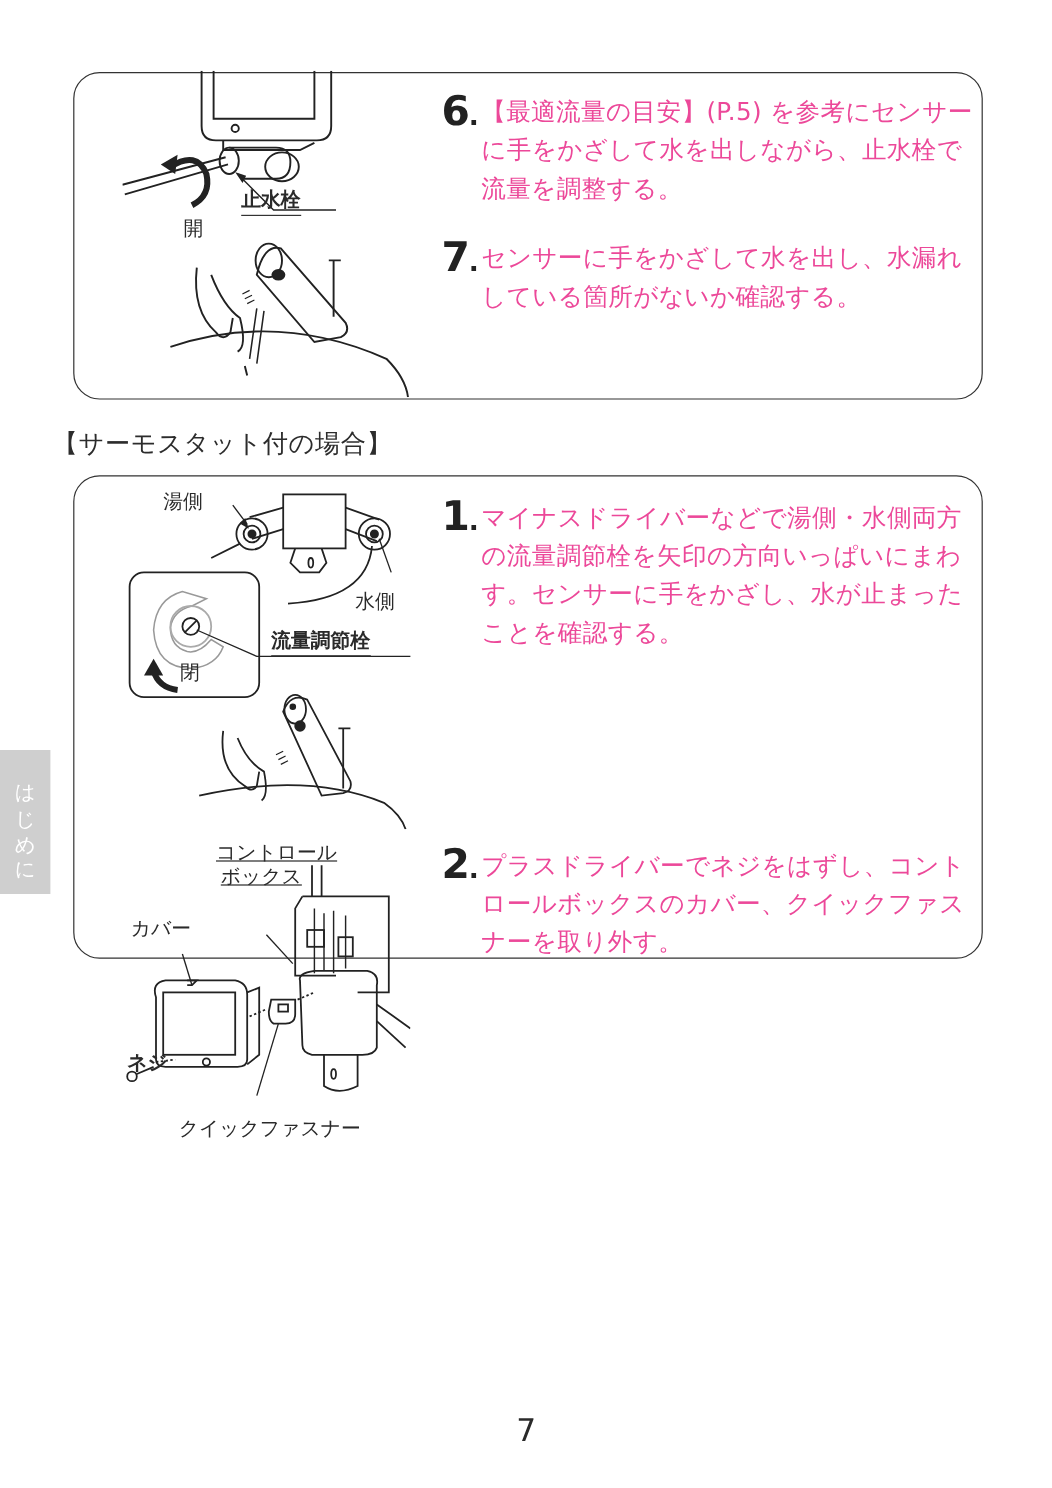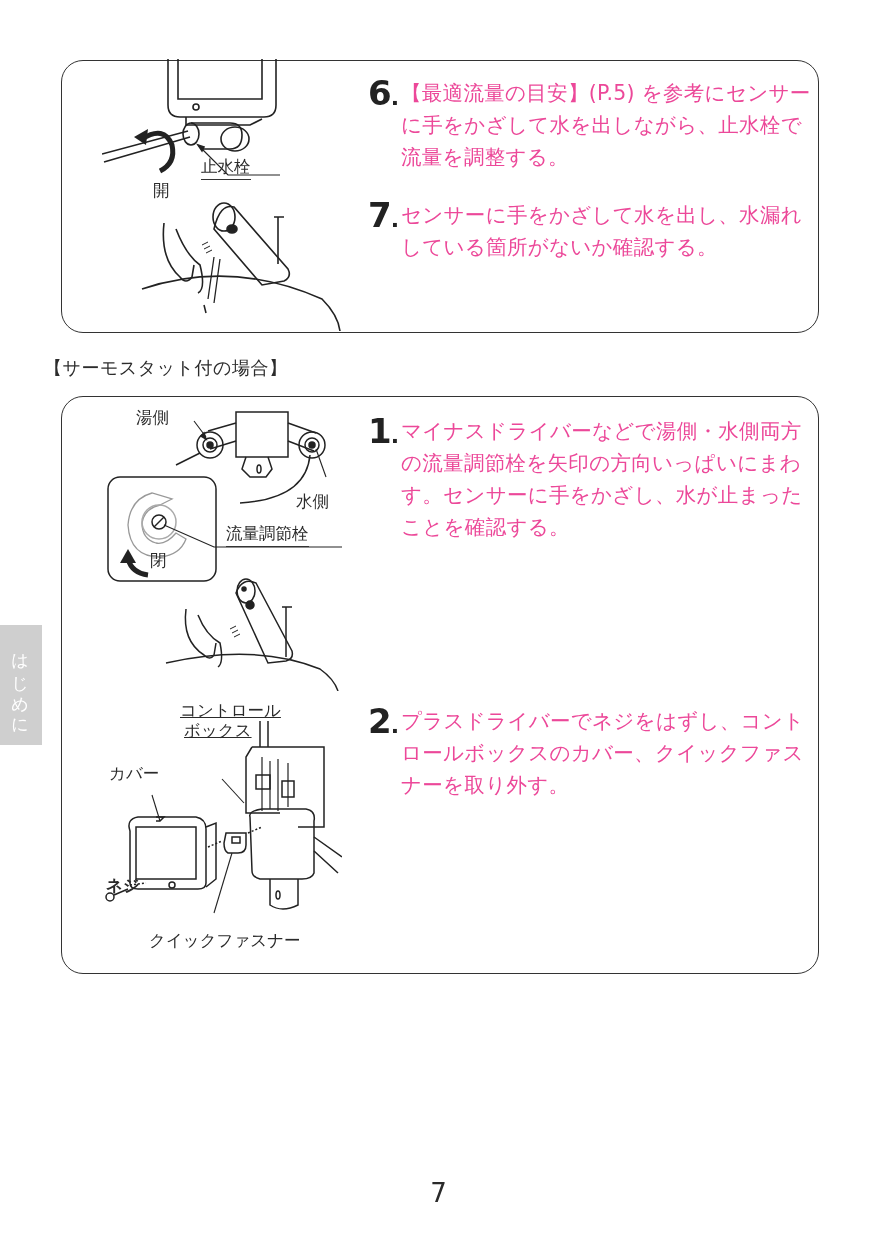--- a/index.html
+++ b/index.html
@@ -4,44 +4,44 @@
 <style>
   * { box-sizing: border-box; margin: 0; padding: 0; }
   html, body { width: 877px; height: 1240px; background: #ffffff; overflow: hidden; }
   body { position: relative; font-family: "DejaVu Sans", "Liberation Sans", sans-serif; color: #2a2a2a; }
 
   .panel {
     position: absolute; left: 61px; width: 758px;
     border: 1.6px solid #333; border-radius: 22px; background: #fff;
   }
   #panel-a { top: 60px; height: 273px; }
-  #panel-b { top: 396px; height: 578px; }
+  #panel-b { top: 396px; height: 403px; }
 
   .illus { position: absolute; }
   .illus svg { display: block; }
 
   .step { position: absolute; left: 368px; width: 445px; }
   .step-num {
     position: absolute; left: 0; top: -4px;
     font-family: "DejaVu Sans", sans-serif; font-weight: bold;
     font-size: 34px; color: #222; letter-spacing: -1px;
   }
   .step-num .dot { font-size: 22px; }
   .step-text {
     margin-left: 33px; font-size: 20.5px; line-height: 32px; color: #ec4899;
     letter-spacing: 0.3px;
   }
 
   #section-heading {
     position: absolute; left: 44px; top: 356px;
-    font-size: 18px; color: #2c2c2c; letter-spacing: 0.5px;
+    font-size: 21px; color: #2c2c2c; letter-spacing: 0.5px;
   }
 
   .lbl { position: absolute; font-size: 16.5px; color: #2a2a2a; white-space: nowrap; }
-  .lbl-u { border-bottom: 1.3px solid #333; padding-bottom: 1px; }
+  .lbl-u { border-bottom: 1.3px solid #333; padding-bottom: 1px; font-weight: bold; }
 
   #side-tab {
     position: absolute; left: 0; top: 625px; width: 42px; height: 120px;
     background: #cfcfcf; display: flex; align-items: center; justify-content: center;
   }
   #side-tab span {
     writing-mode: vertical-rl; color: #ffffff; font-size: 17px; letter-spacing: 2px;
   }
 
   #page-number {

